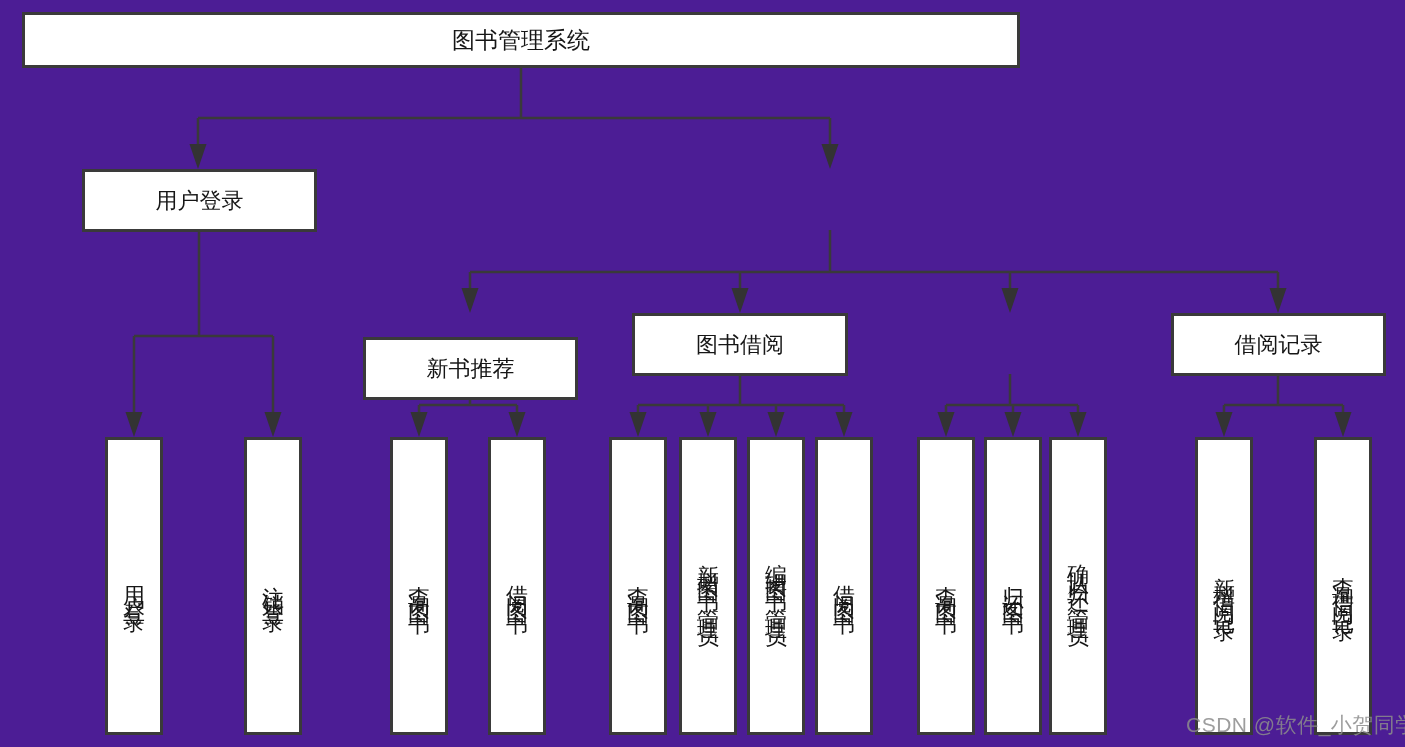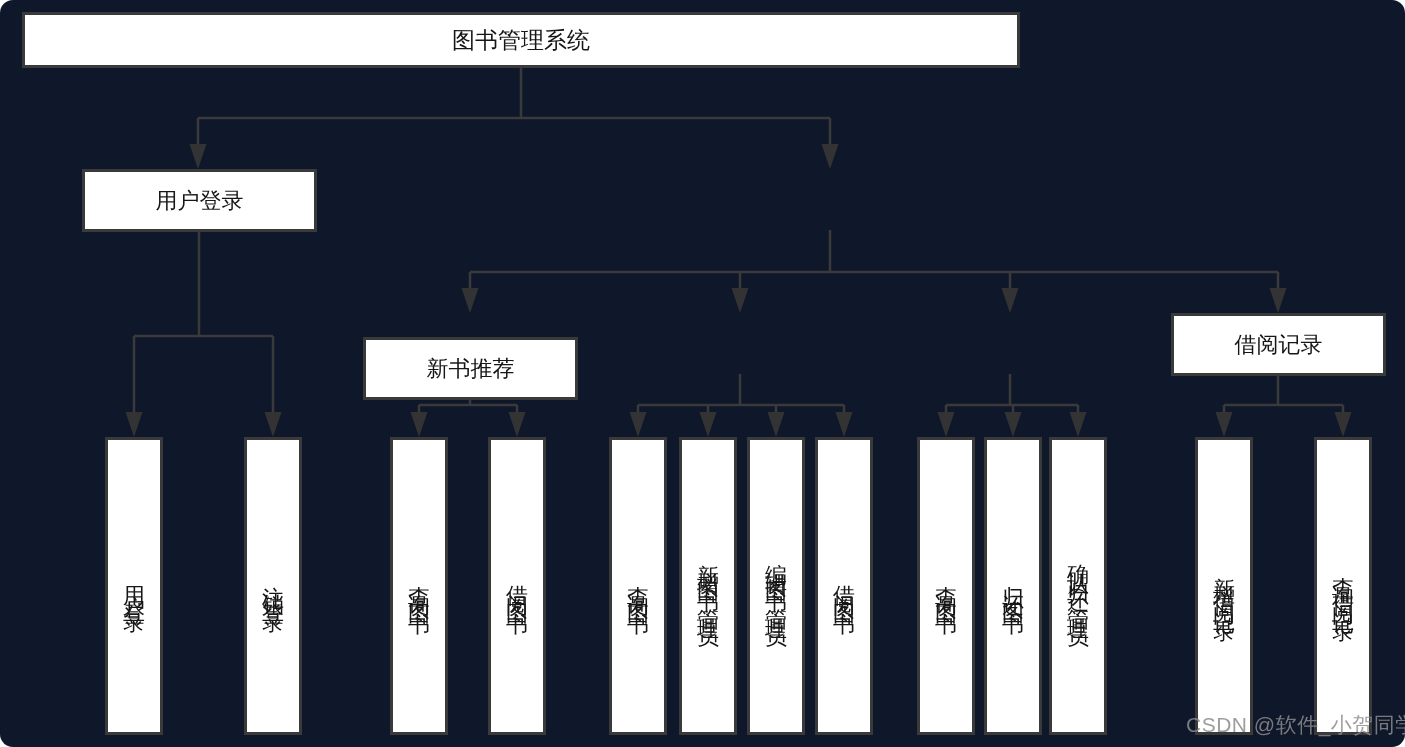--- a/index.html
+++ b/index.html
@@ -7,23 +7,22 @@
     padding: 0;
     background: #ffffff;
   }
   body {
     font-family: "Liberation Sans", "DejaVu Sans", sans-serif;
   }
   #canvas {
     position: relative;
     width: 1405px;
     height: 747px;
-    background: #0f172a;
+    background: #4c1d95;
     overflow: hidden;
-    border-radius: 13px;
   }
   #connectors {
     position: absolute;
     left: 0;
     top: 0;
     z-index: 1;
   }
   .box {
     position: absolute;
     box-sizing: border-box;
@@ -113,20 +112,21 @@
       <polygon points="1215.5,412 1232.5,412 1224,437"></polygon>
       <polygon points="1334.5,412 1351.5,412 1343,437"></polygon>
     </g>
   </svg>
 
   <div class="box root">图书管理系统</div>
 
   <div class="box hbox" style="left:82px; top:169px; width:235px;">用户登录</div>
 
   <div class="box hbox" style="left:363px; top:313px; width:215px;margin-top:24px;">新书推荐</div>
+  <div class="box hbox" style="left:632px; top:313px; width:216px;">图书借阅</div>
   <div class="box hbox" style="left:1171px; top:313px; width:215px;">借阅记录</div>
 
   <div class="box leaf" style="left:105px;">
     <span class="vtext">用户登录</span>
   </div>
   <div class="box leaf" style="left:244px;">
     <span class="vtext">注销登录</span>
   </div>
 
   <div class="box leaf" style="left:390px;">

